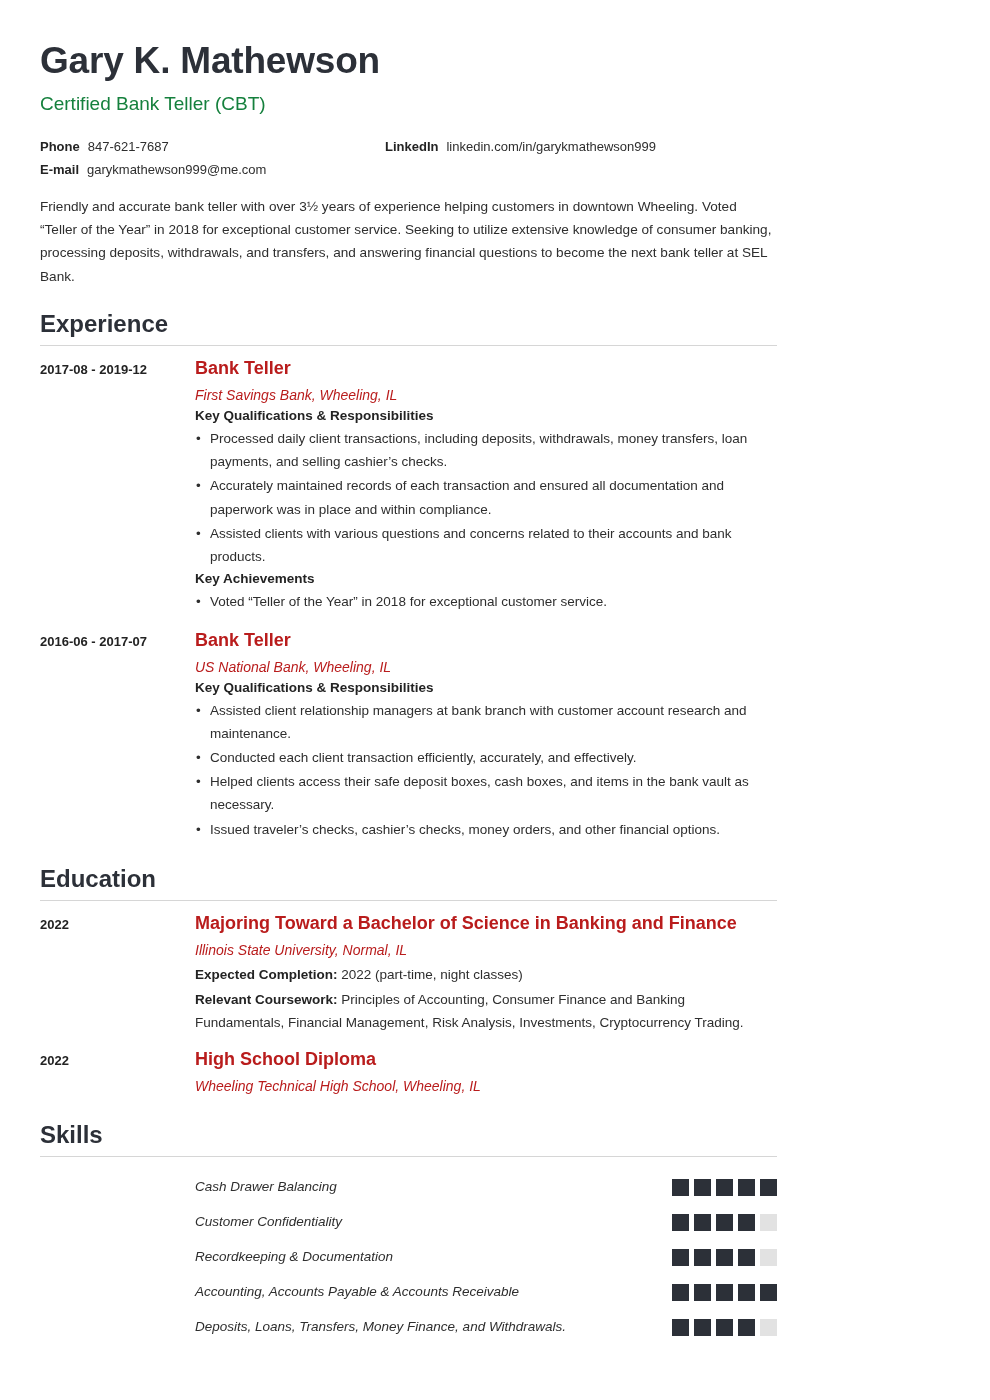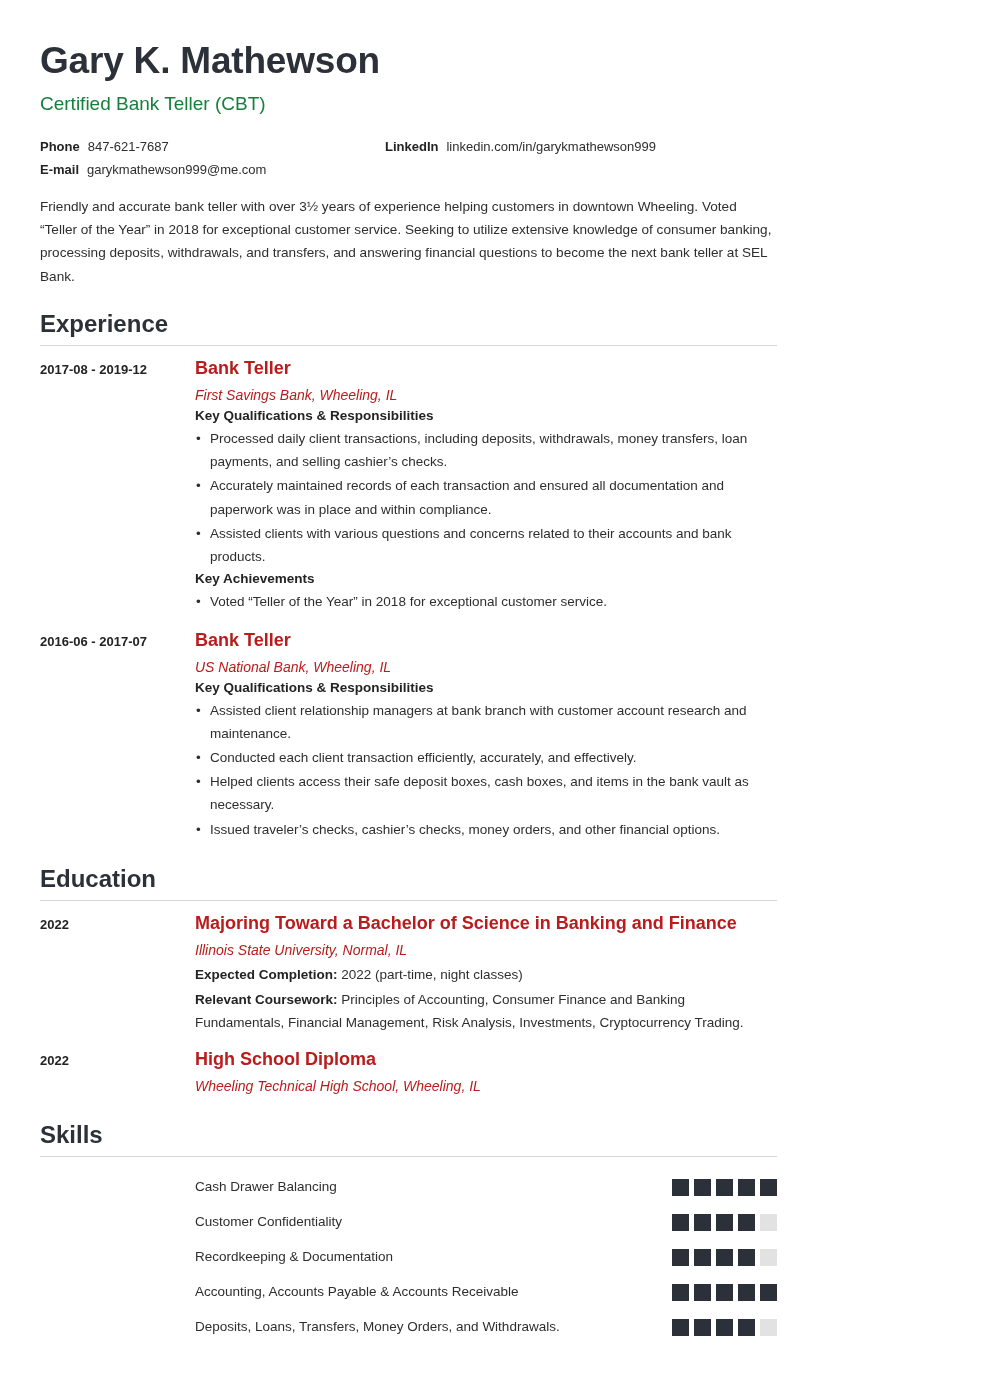--- a/index.html
+++ b/index.html
@@ -138,21 +138,21 @@
 
   .edu-line {
     font-size: 13.5px;
     line-height: 1.72;
     color: #2e2e2e;
     margin: 2px 0 0 0;
   }
   .edu-line b { color: #232323; }
 
   
-  .skills-list { margin-top: 2px; }
+  .skills-list { margin-top: 2px; font-style: italic; }
   .skill-row {
     display: flex;
     align-items: flex-start;
     padding: 6px 0 6px 0;
   }
   .skill-name {
     flex: 1 1 auto;
     margin-left: 155px;
     font-size: 13.5px;
     line-height: 1.72;
@@ -309,21 +309,21 @@
           <div class="skill-name">Accounting, Accounts Payable &amp; Accounts Receivable</div>
           <div class="skill-meter">
             <span class="sq on"></span>
             <span class="sq on"></span>
             <span class="sq on"></span>
             <span class="sq on"></span>
             <span class="sq on"></span>
           </div>
         </div>
         <div class="skill-row">
-          <div class="skill-name">Deposits, Loans, Transfers, Money Orders, and Withdrawals.</div>
+          <div class="skill-name">Deposits, Loans, Transfers, Money Finance, and Withdrawals.</div>
           <div class="skill-meter">
             <span class="sq on"></span>
             <span class="sq on"></span>
             <span class="sq on"></span>
             <span class="sq on"></span>
             <span class="sq"></span>
           </div>
         </div>
       </div>
   </div>

